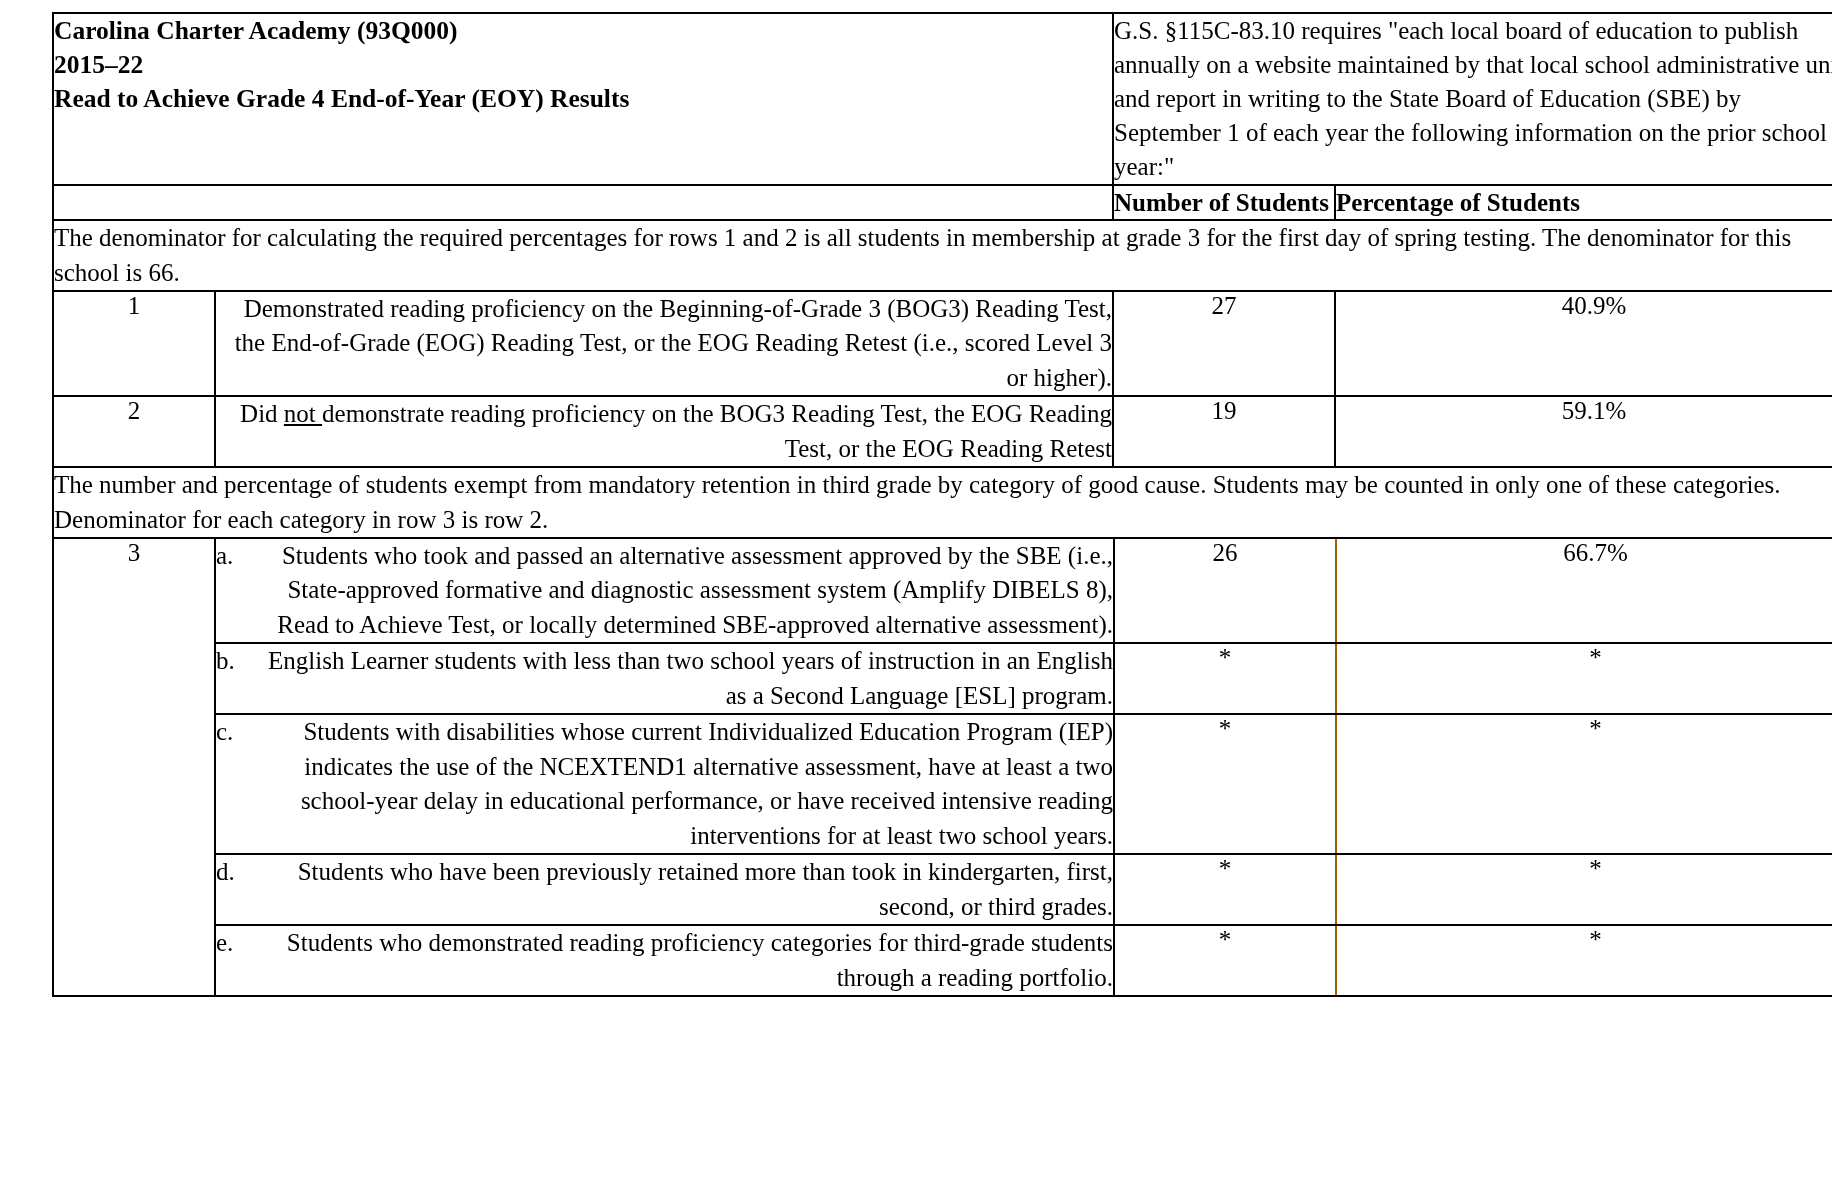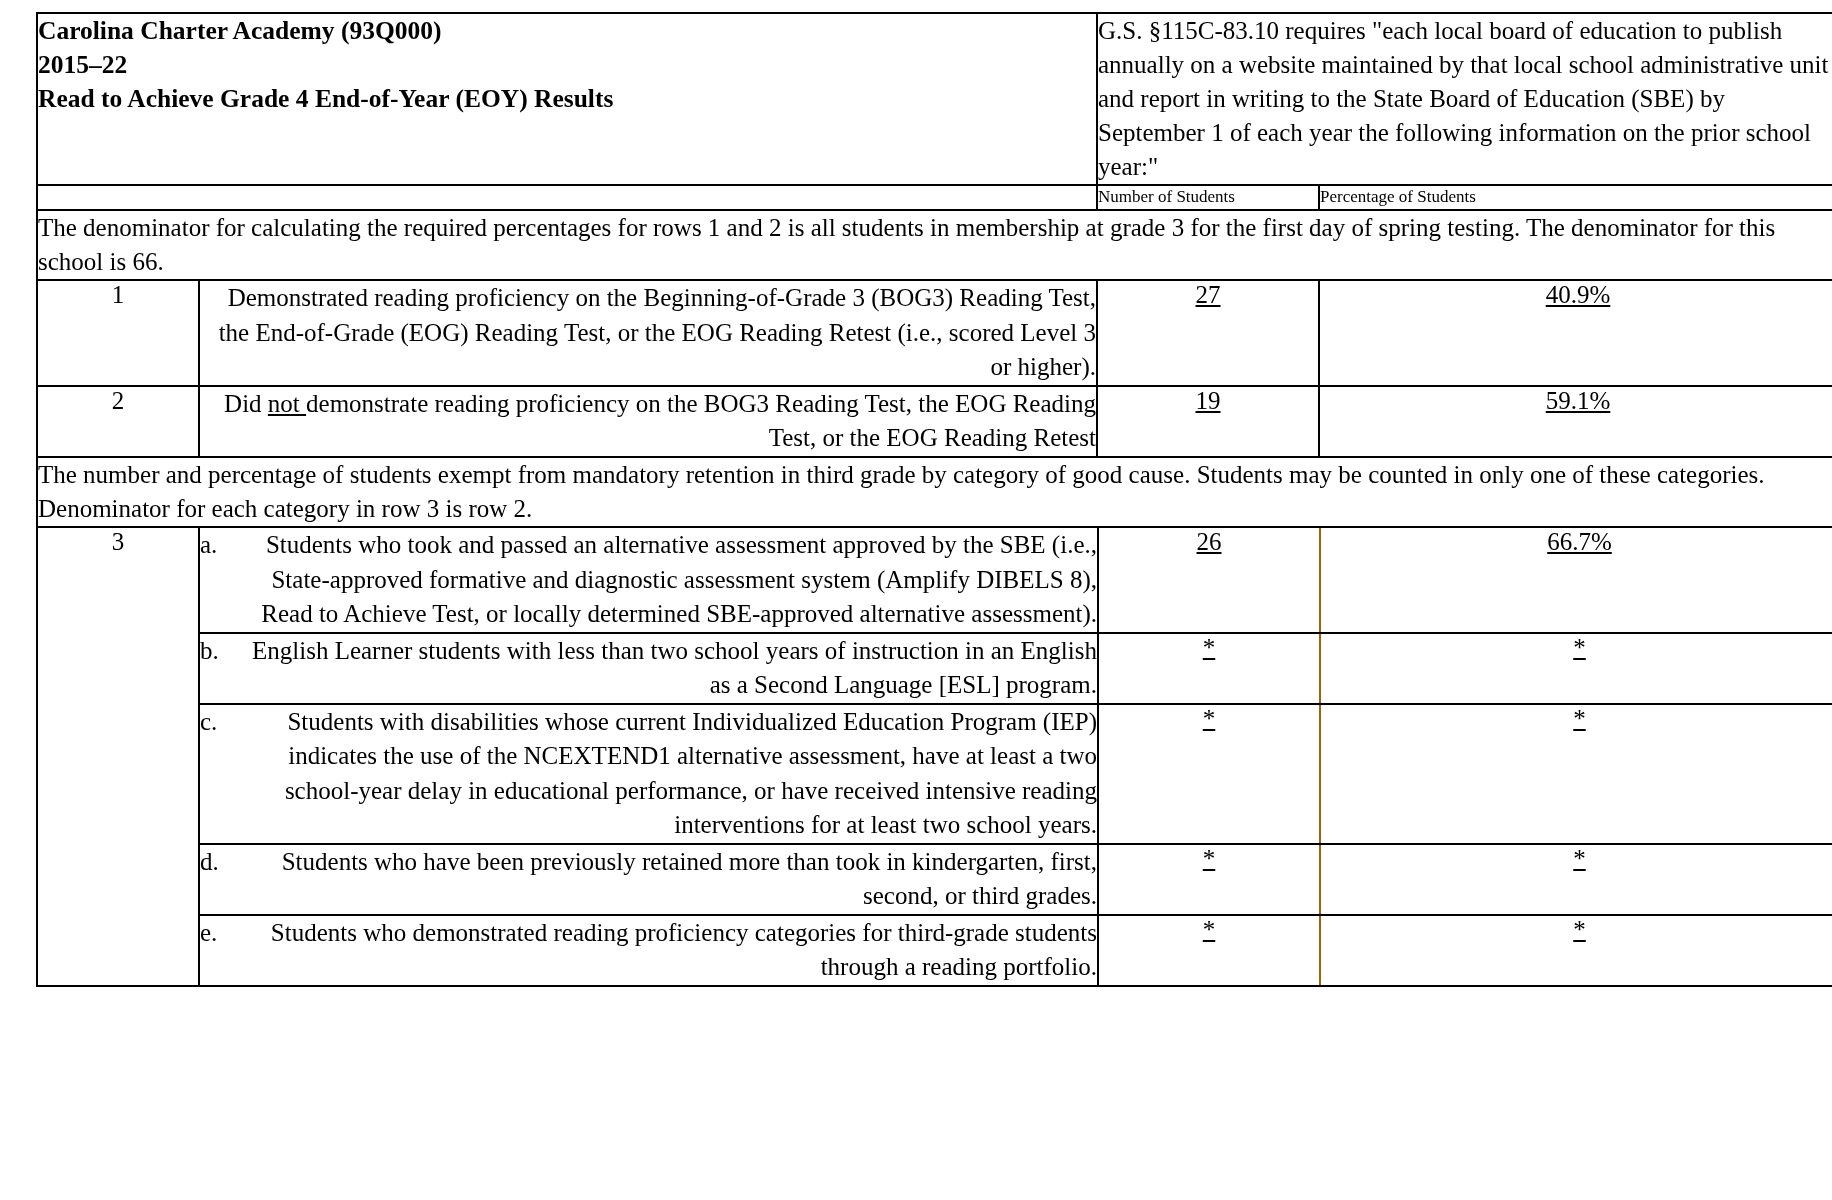--- a/index.html
+++ b/index.html
@@ -13,21 +13,21 @@
     font-family: "Liberation Serif", "DejaVu Serif", serif;
     color: #000000;
     overflow: hidden;
   }
 
   .page {
     position: relative;
     width: 1832px;
     height: 1200px;
     box-sizing: border-box;
-    padding: 12px 0 0 0;
+    padding: 12px 0 0 16px;
   }
 
   table.report {
     width: 1800px;
     margin-left: 36px;
     border-collapse: collapse;
     table-layout: fixed;
   }
 
   table.report td {
@@ -52,22 +52,22 @@
   .hdr-school div { white-space: nowrap; }
 
   .hdr-statute {
     padding: 14px 22px 10px 18px;
     font-size: 25px;
     line-height: 1.36;
   }
 
   
   .colhead {
-    font-weight: normal;
-    font-size: 17px;
+    font-weight: bold;
+    font-size: 25px;
     line-height: 1.33;
     padding: 12px 0 12px 16px;
   }
 
   
   .note {
     font-size: 25px;
     line-height: 1.37;
     padding: 9px 18px 9px 12px;
   }
@@ -82,21 +82,20 @@
   .desc {
     font-size: 25px;
     line-height: 1.38;
     padding: 9px 14px 9px 18px;
     text-align: right;
   }
   .value {
     text-align: center;
     vertical-align: middle;
     font-size: 25px;
-    text-decoration: underline;
   }
 
   
   .li {
     position: relative;
     padding-left: 52px;
   }
   .li .marker {
     position: absolute;
     left: 0;

